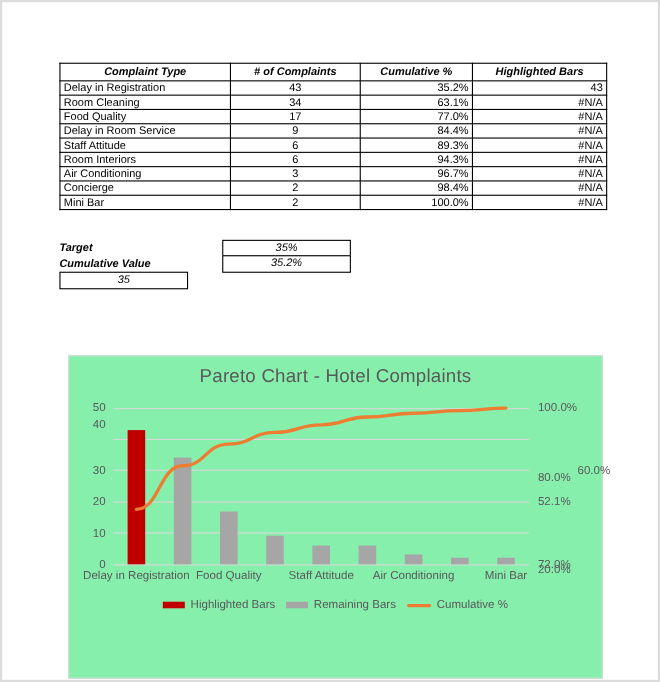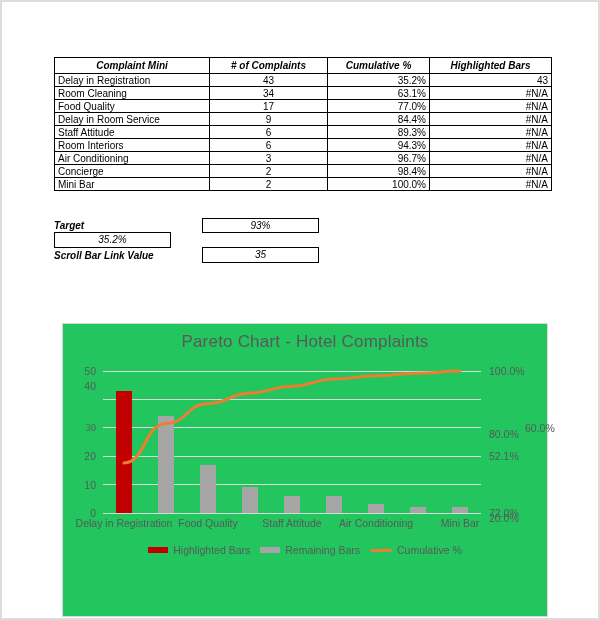--- a/index.html
+++ b/index.html
@@ -36,21 +36,21 @@
   .ctrl-value {
     width: 117px; border: 1px solid #000; margin-top: -1px;
     font-size: 10px; font-style: italic; text-align: center; line-height: 14px;
     background: #fff; color:#000;
   }
   .ctrl-row:first-child .ctrl-value { margin-top: 0; }
 
   
   .chart {
     position: absolute; left: 60px; top: 321px; width: 486px; height: 294px;
-    background: #22c55e; border: 1px solid #d9d9d9;
+    background: #86efac; border: 1px solid #d9d9d9;
   }
   .chart-title {
     position: absolute; top: 8px; left: 0; right: 0; text-align: center;
     font-size: 17px; color: #595959; letter-spacing: .2px;
   }
   .plot { position: absolute; left: 40px; top: 47px; width: 378px; height: 142px; }
   .gridline { position: absolute; left: 0; right: 0; height: 1px; background: #d9d9d9; }
   .bar { position: absolute; width: 16px; bottom: 0; }
   .line-svg { position: absolute; left: 0; top: 0; overflow: visible; }
   .tick { position: absolute; font-size: 10.5px; color: #595959; line-height: 12px; }
@@ -70,21 +70,21 @@
   .marker-line { width: 22px; height: 3px; border-radius: 2px; display: inline-block; }
 </style>
 </head>
 <body>
 
 <div class="page">
 
   <table class="main-table">
     <thead>
       <tr id="table-head-row">
-          <th class="col0">Complaint Mini</th>
+          <th class="col0">Complaint Type</th>
           <th class="col1"># of Complaints</th>
           <th class="col2">Cumulative %</th>
           <th class="col3">Highlighted Bars</th>
         </tr>
     </thead>
     <tbody id="table-body">
         <tr>
           <td class="col0">Delay in Registration</td>
           <td class="col1">43</td>
           <td class="col2">35.2%</td>
@@ -137,27 +137,27 @@
           <td class="col1">2</td>
           <td class="col2">100.0%</td>
           <td class="col3">#N/A</td>
         </tr>
       </tbody>
   </table>
 
   <div id="controls">
       <div class="ctrl-row">
         <div class="ctrl-label">Target</div>
-        <div class="ctrl-value">93%</div>
+        <div class="ctrl-value">35%</div>
       </div>
       <div class="ctrl-row">
+        <div class="ctrl-label">Cumulative Value</div>
         <div class="ctrl-value">35.2%</div>
       </div>
       <div class="ctrl-row">
-        <div class="ctrl-label">Scroll Bar Link Value</div>
         <div class="ctrl-value">35</div>
       </div>
     </div>
 
   <div class="chart">
     <div class="chart-title">Pareto Chart - Hotel Complaints</div>
     <div class="plot" id="plot">
         <div class="gridline" style="top: 141.5px;"></div>
         <div class="gridline" style="top: 113.1px;"></div>
         <div class="gridline" style="top: 84.7px;"></div>
@@ -177,21 +177,21 @@
           <path d="M21,92.01599999999999 C42,92.01599999999999 42,52.397999999999996 63,52.397999999999996 C84,52.397999999999996 84,32.66 105,32.66 C126,32.66 126,22.151999999999987 147,22.151999999999987 C168,22.151999999999987 168,15.194000000000003 189,15.194000000000003 C210,15.194000000000003 210,8.093999999999994 231,8.093999999999994 C252,8.093999999999994 252,4.685999999999979 273,4.685999999999979 C294,4.685999999999979 294,2.2719999999999914 315,2.2719999999999914 C336,2.2719999999999914 336,0 357,0" fill="none" stroke="#ed7d31" stroke-width="3" stroke-linecap="round"></path>
         </svg>
       </div>
     <div id="axis-ticks">
         <div class="tick tick-left" style="top: 183px;">0</div>
         <div class="tick tick-right" style="top: 183px;">72.0%</div>
         <div class="tick tick-left" style="top: 154.6px;">10</div>
         <div class="tick tick-right" style="top: 156px; margin-top: 32px;">20.0%</div>
         <div class="tick tick-left" style="top: 126.2px;">20</div>
         <div class="tick tick-right" style="top: 126.2px;">52.1%</div>
-        <div class="tick tick-left" style="top: 97.8px; font-family: Liberation Serif, serif;">30</div>
+        <div class="tick tick-left" style="top: 97.8px;">30</div>
         <div class="tick tick-right" style="top: 97.8px; padding-left: 36px;">60.0%</div>
         <div class="tick tick-left" style="top: 56px;">40</div>
         <div class="tick tick-right" style="top: 69.4px; margin-top: 35px;">80.0%</div>
         <div class="tick tick-left" style="top: 41px;">50</div>
         <div class="tick tick-right" style="top: 41px;">100.0%</div>
       </div>
     <div id="x-labels">
         <span class="x-label" style="left: 61px;">Delay in Registration</span>
         <span class="x-label" style="left: 145px;">Food Quality</span>
         <span class="x-label" style="left: 229px;">Staff Attitude</span>

